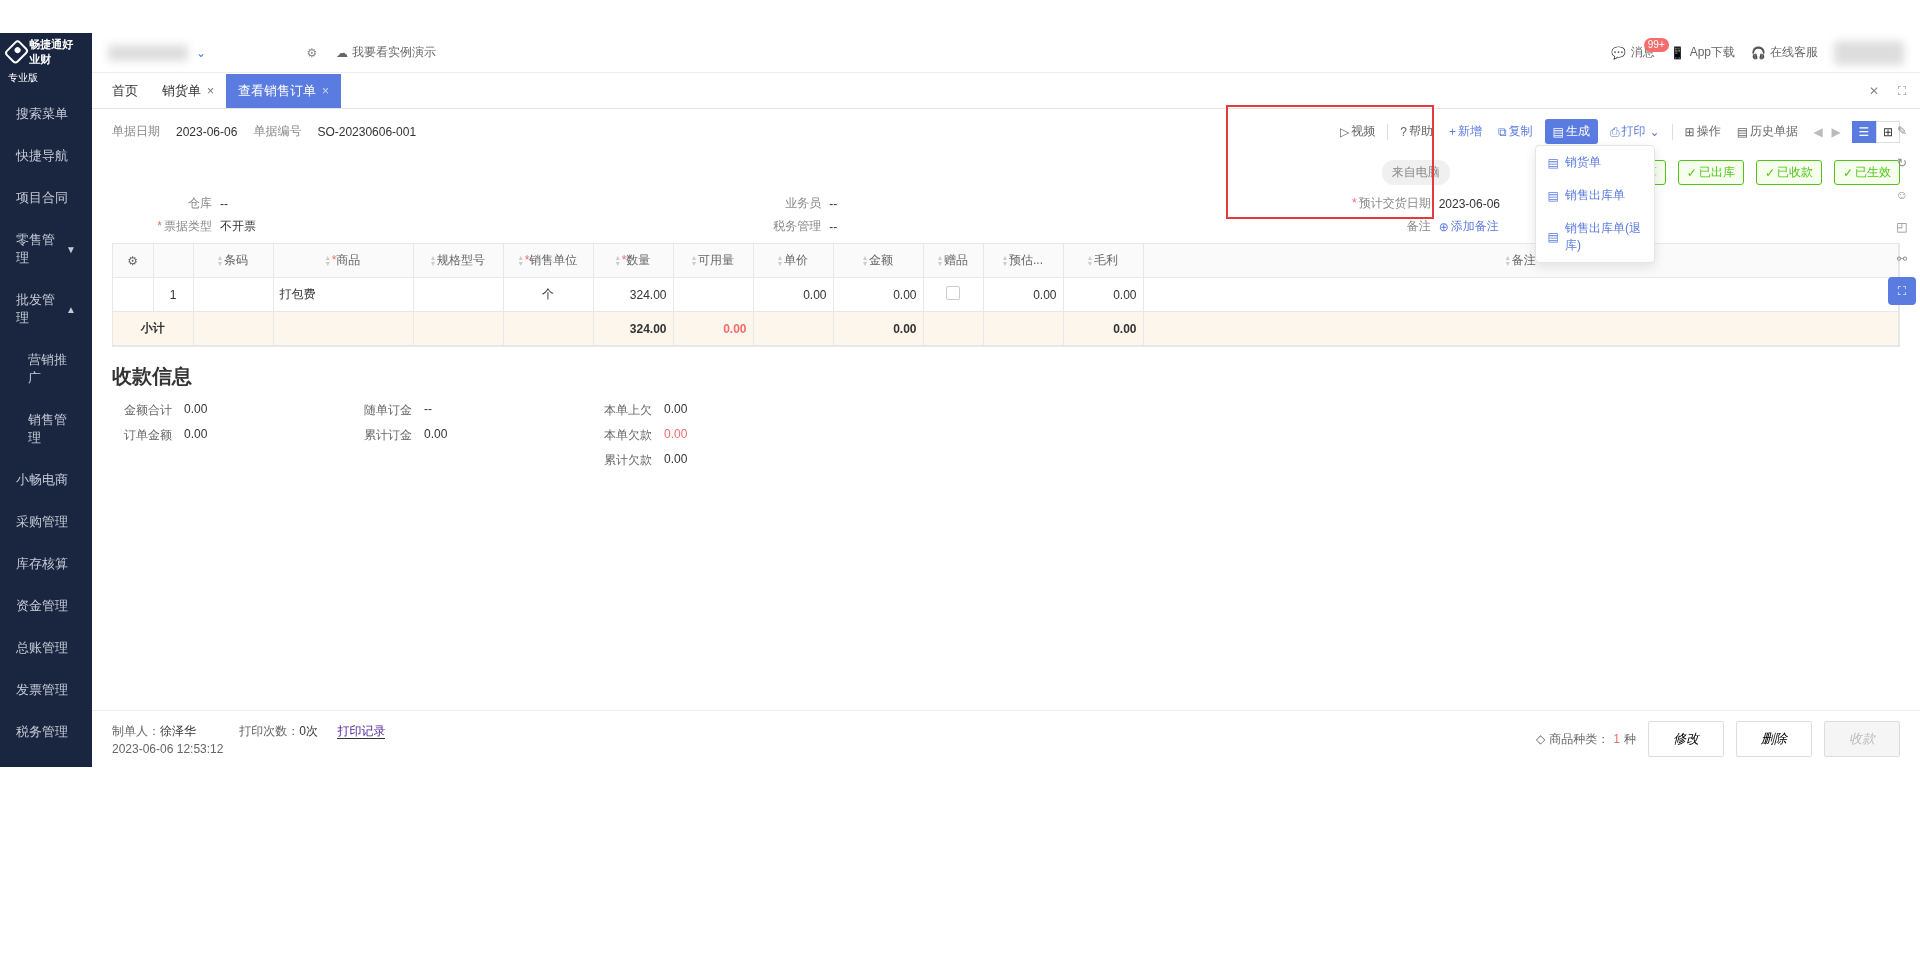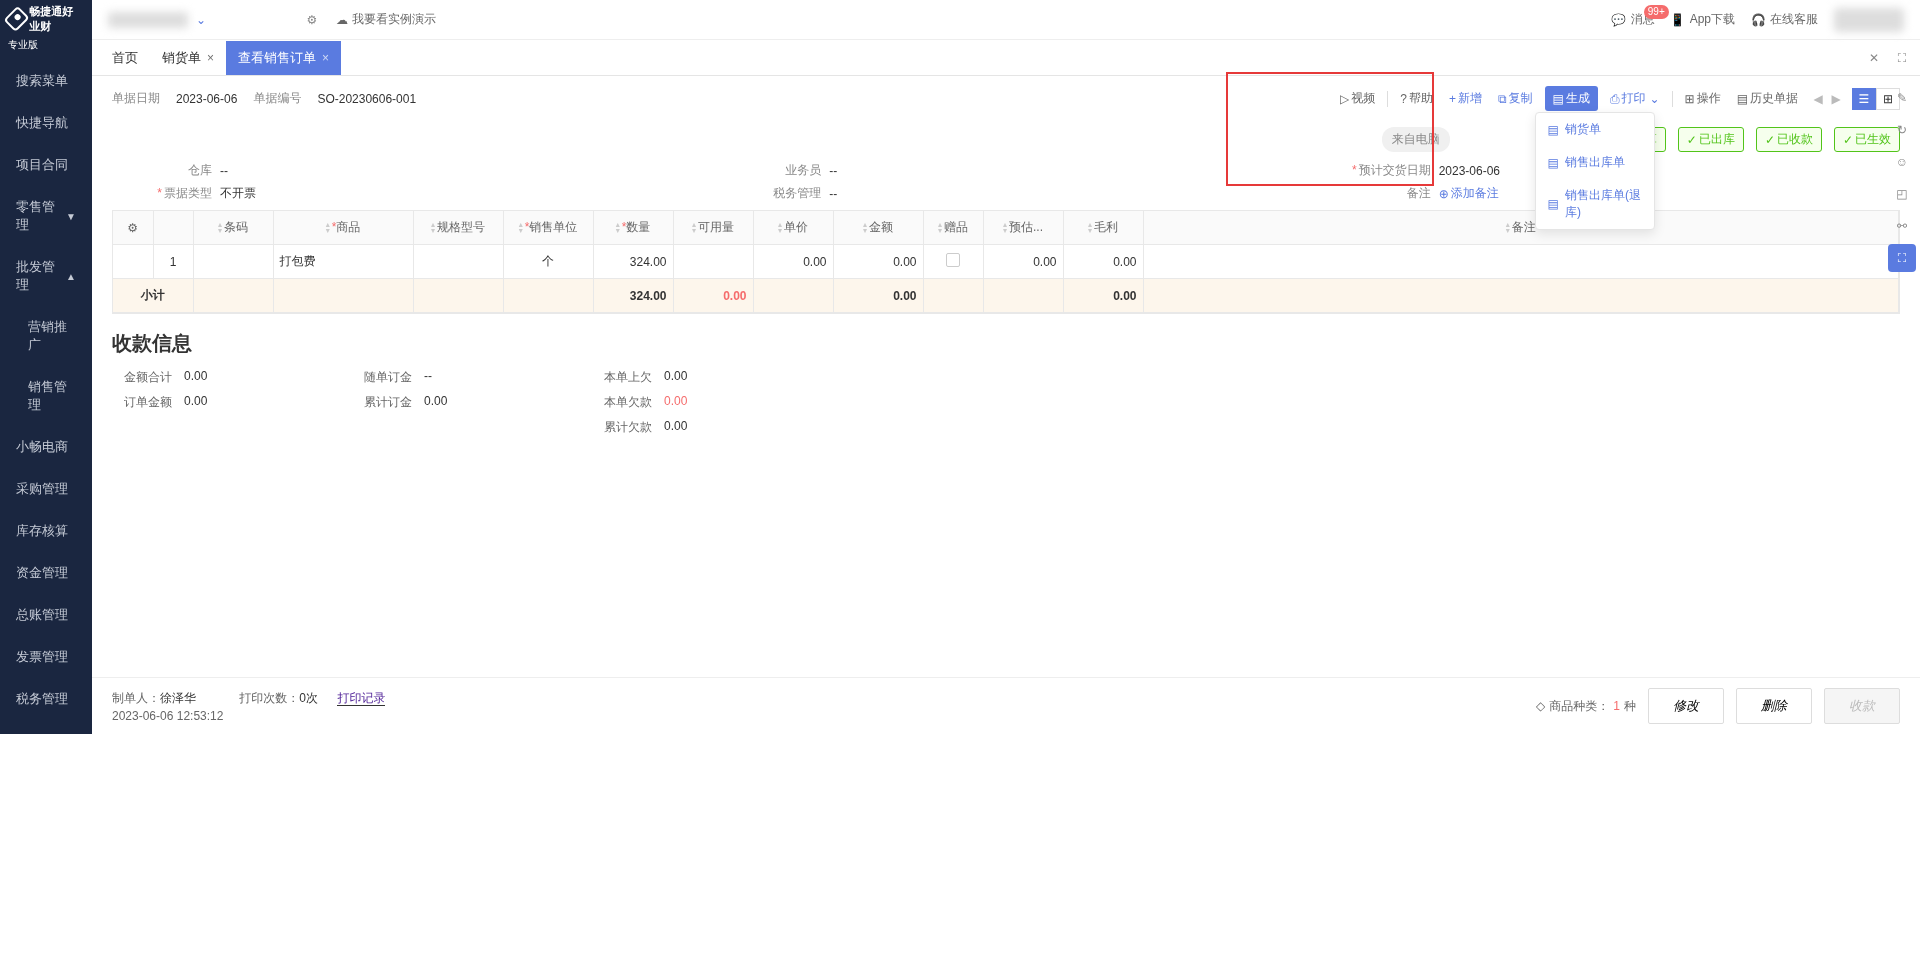--- a/index.html
+++ b/index.html
@@ -1,17 +1,17 @@
 <!DOCTYPE html>
 <html><head>
 <meta charset="utf-8">
 <style>
 * { margin: 0; padding: 0; box-sizing: border-box; font-family: "Microsoft YaHei", -apple-system, sans-serif; }
 body { font-size: 12px; color: #333; background: #fff; overflow: hidden; }
-.app { display: flex; height: 734px; width: 1920px; }
+.app { display: flex; height: 734px; width: 1920px; margin-top: 33px; }
 
 
 .sidebar { width: 92px; background: #1a2640; color: #fff; display: flex; flex-direction: column; }
 .logo-area { height: 40px; display: flex; align-items: center; padding: 4px 8px; gap: 4px; }
 .logo-icon { width: 20px; height: 20px; border: 2px solid #fff; border-radius: 4px; transform: rotate(45deg); position: relative; }
 .logo-icon::after { content: ''; position: absolute; width: 6px; height: 6px; background: #fff; border-radius: 50%; top: 3px; left: 3px; }
 .logo-text { font-size: 11px; font-weight: bold; }
 .logo-sub { font-size: 10px; padding: 0 8px; margin-bottom: 8px; }
 .side-item { padding: 12px 16px; font-size: 13px; color: #c5cad5; cursor: pointer; display: flex; align-items: center; justify-content: space-between; }
 .side-item.indent { padding-left: 28px; }

